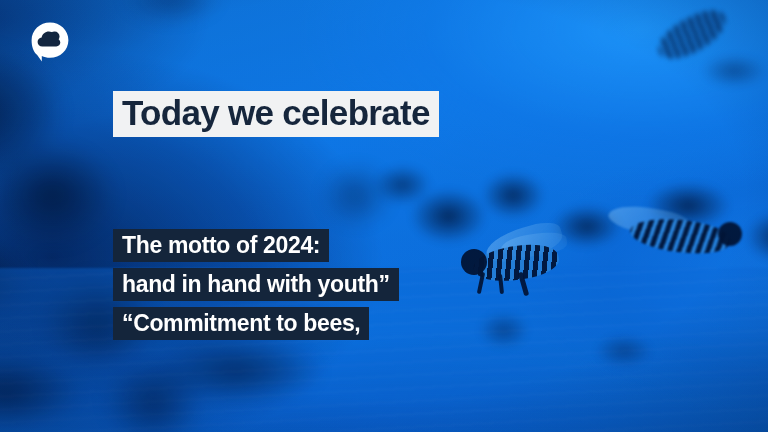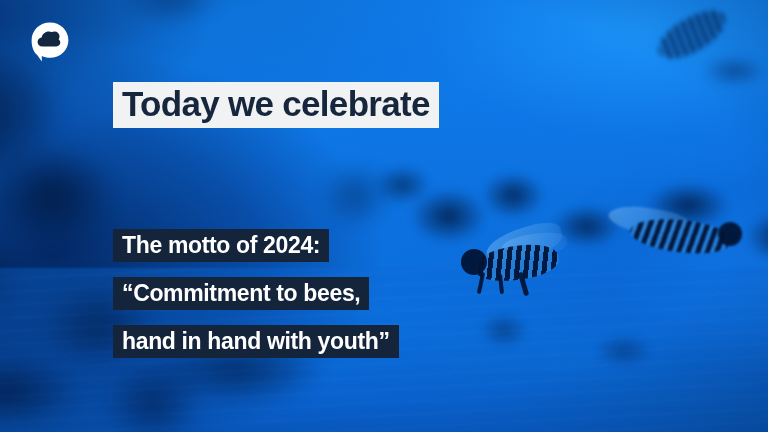--- a/index.html
+++ b/index.html
@@ -168,21 +168,21 @@
     top: 21px;
     width: 42px;
     height: 42px;
   }
   #logo svg { display: block; width: 100%; height: 100%; }
 
   
   #headline {
     position: absolute;
     left: 113px;
-    top: 82px;
+    top: 91px;
     display: flex;
     flex-direction: column;
     align-items: flex-start;
     gap: 4px;
   }
   .headline-line {
     display: inline-block;
     background: #f1f2f3;
     color: #16263c;
     font-size: 35px;
@@ -193,21 +193,21 @@
     white-space: nowrap;
   }
 
   #subtitle {
     position: absolute;
     left: 113px;
     top: 229px;
     display: flex;
     flex-direction: column;
     align-items: flex-start;
-    gap: 15px;
+    gap: 6px;
   }
   .subtitle-line {
     display: inline-block;
     background: #14253b;
     color: #ffffff;
     font-size: 23px;
     line-height: 28px;
     font-weight: bold;
     letter-spacing: -0.35px;
     padding: 2px 9px 3px 9px;
@@ -258,17 +258,17 @@
                C29.6 17.3 31.3 19.3 31.3 21.6 C31.3 23.7 29.6 25.4 27.3 25.4 Z" fill="#13263f"></path>
     </svg>
   </div>
 
   <div id="headline">
     <span class="headline-line">Today we celebrate</span>
   </div>
 
   <div id="subtitle">
     <span class="subtitle-line">The motto of 2024:</span>
+    <span class="subtitle-line">hand in hand with youth”</span>
     <span class="subtitle-line">“Commitment to bees,</span>
-    <span class="subtitle-line">hand in hand with youth”</span>
   </div>
 
 </div>
 
 </body></html>

